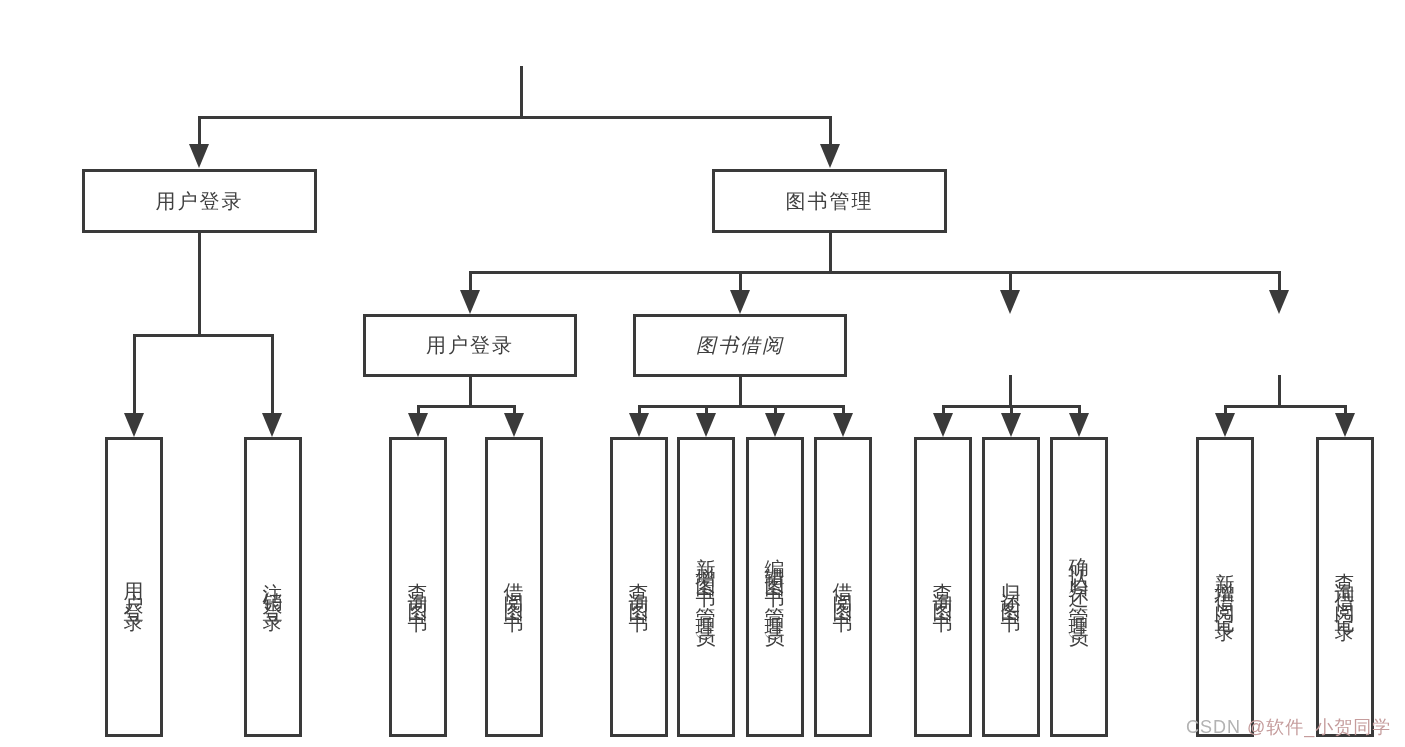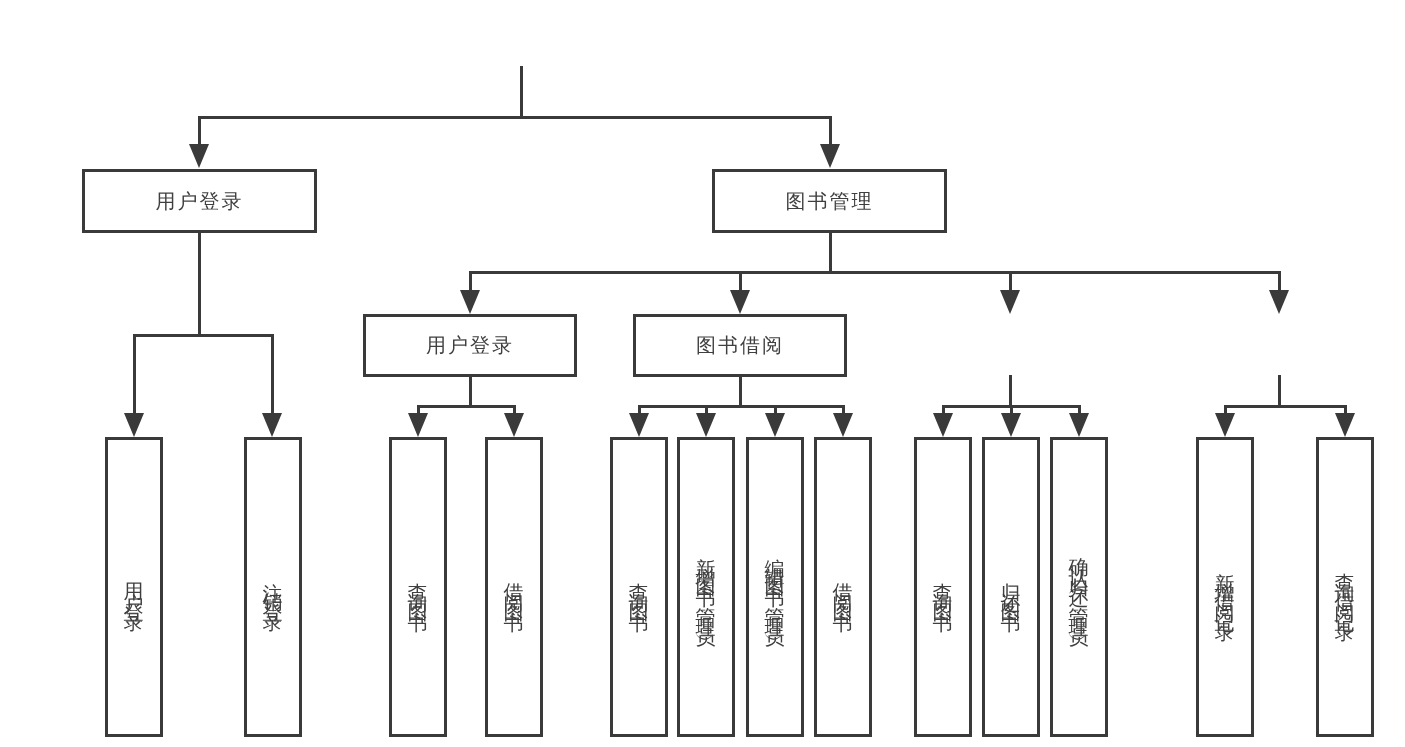--- a/index.html
+++ b/index.html
@@ -58,21 +58,21 @@
   <div class="vl" style="left:739px;top:271px;height:20px;"></div>
   <div class="ah" style="left:730px;top:290px;"></div>
   <div class="vl" style="left:1009px;top:271px;height:20px;"></div>
   <div class="ah" style="left:1000px;top:290px;"></div>
   <div class="vl" style="left:1278px;top:271px;height:20px;"></div>
   <div class="ah" style="left:1269px;top:290px;"></div>
 
   <div class="node" style="left:363px;top:314px;width:214px;height:63px;">
     <span class="lbl">用户登录</span>
   </div>
-  <div class="node" style="left:633px;top:314px;width:214px;height:63px;">
+  <div class="node" style="left:633px;top:314px;width:214px;height:63px;font-style:italic;">
     <span class="lbl">图书借阅</span>
   </div>
 
   <div class="vl" style="left:469px;top:375px;height:33px;"></div>
   <div class="vl" style="left:739px;top:375px;height:33px;"></div>
   <div class="vl" style="left:1009px;top:375px;height:33px;"></div>
   <div class="vl" style="left:1278px;top:375px;height:33px;"></div>
 
   <div class="hl" style="left:417px;top:405px;width:99px;"></div>
   <div class="hl" style="left:638px;top:405px;width:207px;"></div>
@@ -139,14 +139,17 @@
     <span class="lbl">确认归还（管理员）</span>
   </div>
 
   <div class="node leaf" style="left:1196px;top:437px;width:58px;height:300px;">
     <span class="lbl">新增借阅记录</span>
   </div>
   <div class="node leaf" style="left:1316px;top:437px;width:58px;height:300px;">
     <span class="lbl">查询借阅记录</span>
   </div>
 
+  <div class="watermark">
+    <span class="wm-gray">CSDN </span><span class="wm-pink">@软件_小贺同学</span>
+  </div>
 
 </div>
 
 </body></html>

